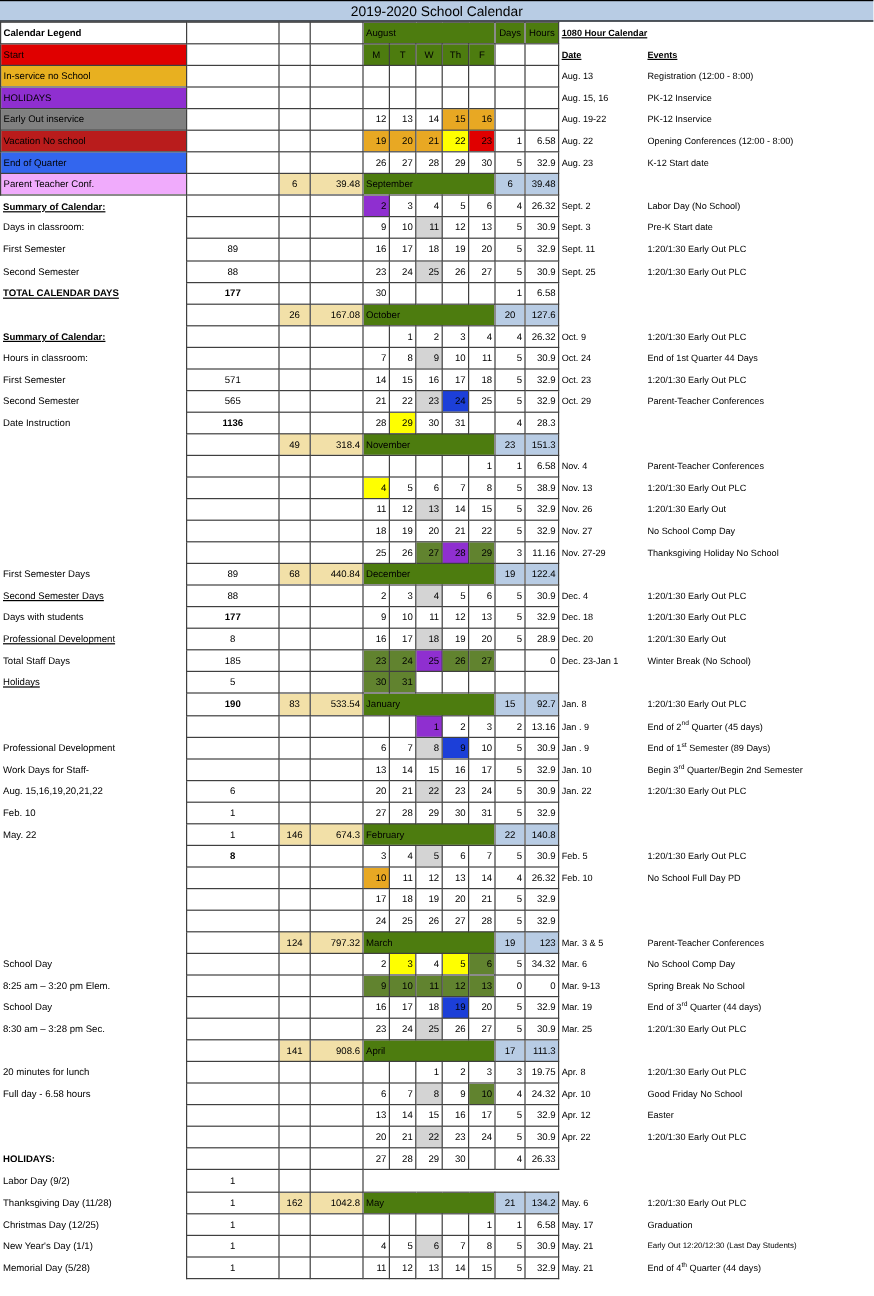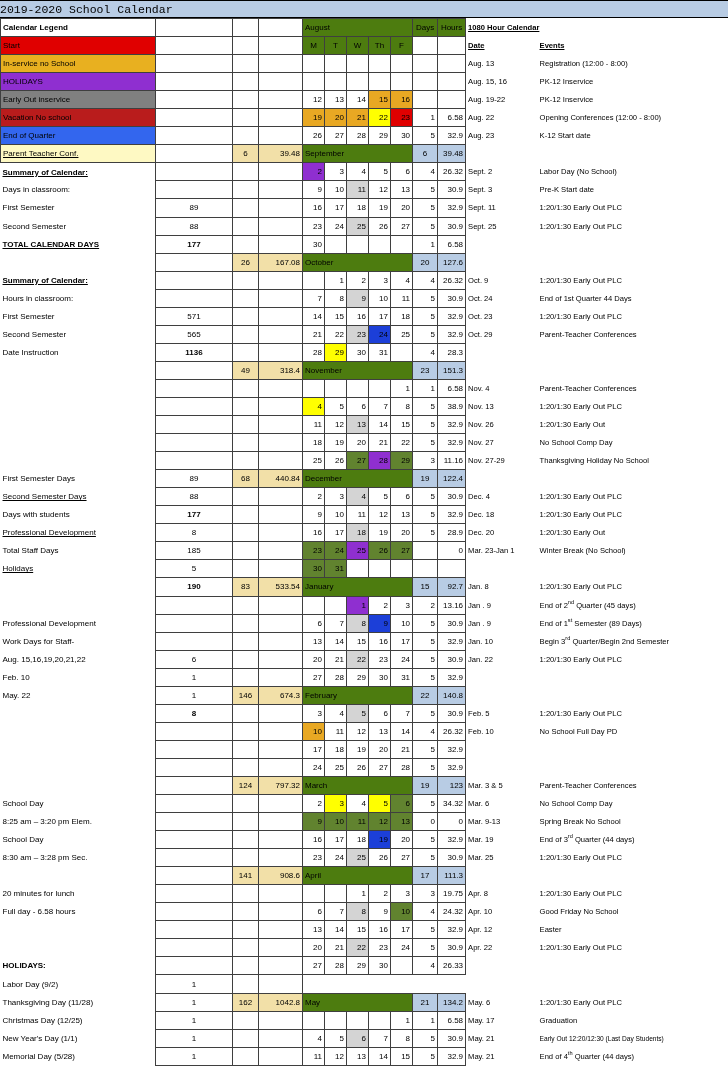--- a/index.html
+++ b/index.html
@@ -14,26 +14,27 @@
 
   .title-line {
     text-align: center;
     font-size: 10.5px;
     color: #000;
     height: 17px;
     line-height: 17px;
   }
   .subtitle-bar {
     background: #b8cce4;
+    text-align: center;
     font-size: 11.5px;
     height: 18px;
     line-height: 18px;
     color: #000;
     border: 1px solid #000;
-    border-left: none; border-right: none; font-family: Liberation Mono, monospace;
+    border-left: none; border-right: none;
   }
 
   table.cal {
     border-collapse: collapse;
     table-layout: fixed;
     width: 728px;
     font-size: 8px;
   }
   table.cal td {
     padding: 0 2px;
@@ -65,21 +66,21 @@
   .bold { font-weight: bold; }
   .uline { text-decoration: underline; }
 
   
   .f-red    { background: #e00000; }
   .f-orange { background: #e8b020; }
   .f-purple { background: #8f2fd0; }
   .f-gray   { background: #808080; margin-left: 31px; }
   .f-green  { background: #b91c1c; }
   .f-blue   { background: #3366ee; }
-  .f-yellow { background: #fef9c3; text-decoration: underline; }
+  .f-yellow { background: #f0abfc; }
 
   
   .d-orange { background: #e8a823; }
   .d-yellow { background: #ffff00; }
   .d-red    { background: #e00000; }
   .d-purple { background: #8f2fd0; }
   .d-gray   { background: #d4d4d4; }
   .d-dgreen { background: #61832f; }
   .d-blue   { background: #1c3fd8; }
 
@@ -532,21 +533,21 @@
           <td class="bx ctr">185</td>
           <td class="bx ctr"></td>
           <td class="bx rgt"></td>
           <td class="bx rgt d-dgreen">23</td>
           <td class="bx rgt d-dgreen">24</td>
           <td class="bx rgt d-purple">25</td>
           <td class="bx rgt d-dgreen">26</td>
           <td class="bx rgt d-dgreen">27</td>
           <td class="bx rgt"></td>
           <td class="bx rgt">0</td>
-          <td class="lft ev">Mar. 23-Jan 1</td>
+          <td class="lft ev">Dec. 23-Jan 1</td>
           <td class="lft ev">Winter Break (No School)</td>
         </tr>
         <tr>
           <td class="lft"><span class="uline">Holidays</span></td>
           <td class="bx ctr">5</td>
           <td class="bx ctr"></td>
           <td class="bx rgt"></td>
           <td class="bx rgt d-dgreen">30</td>
           <td class="bx rgt d-dgreen">31</td>
           <td class="bx rgt"></td>

